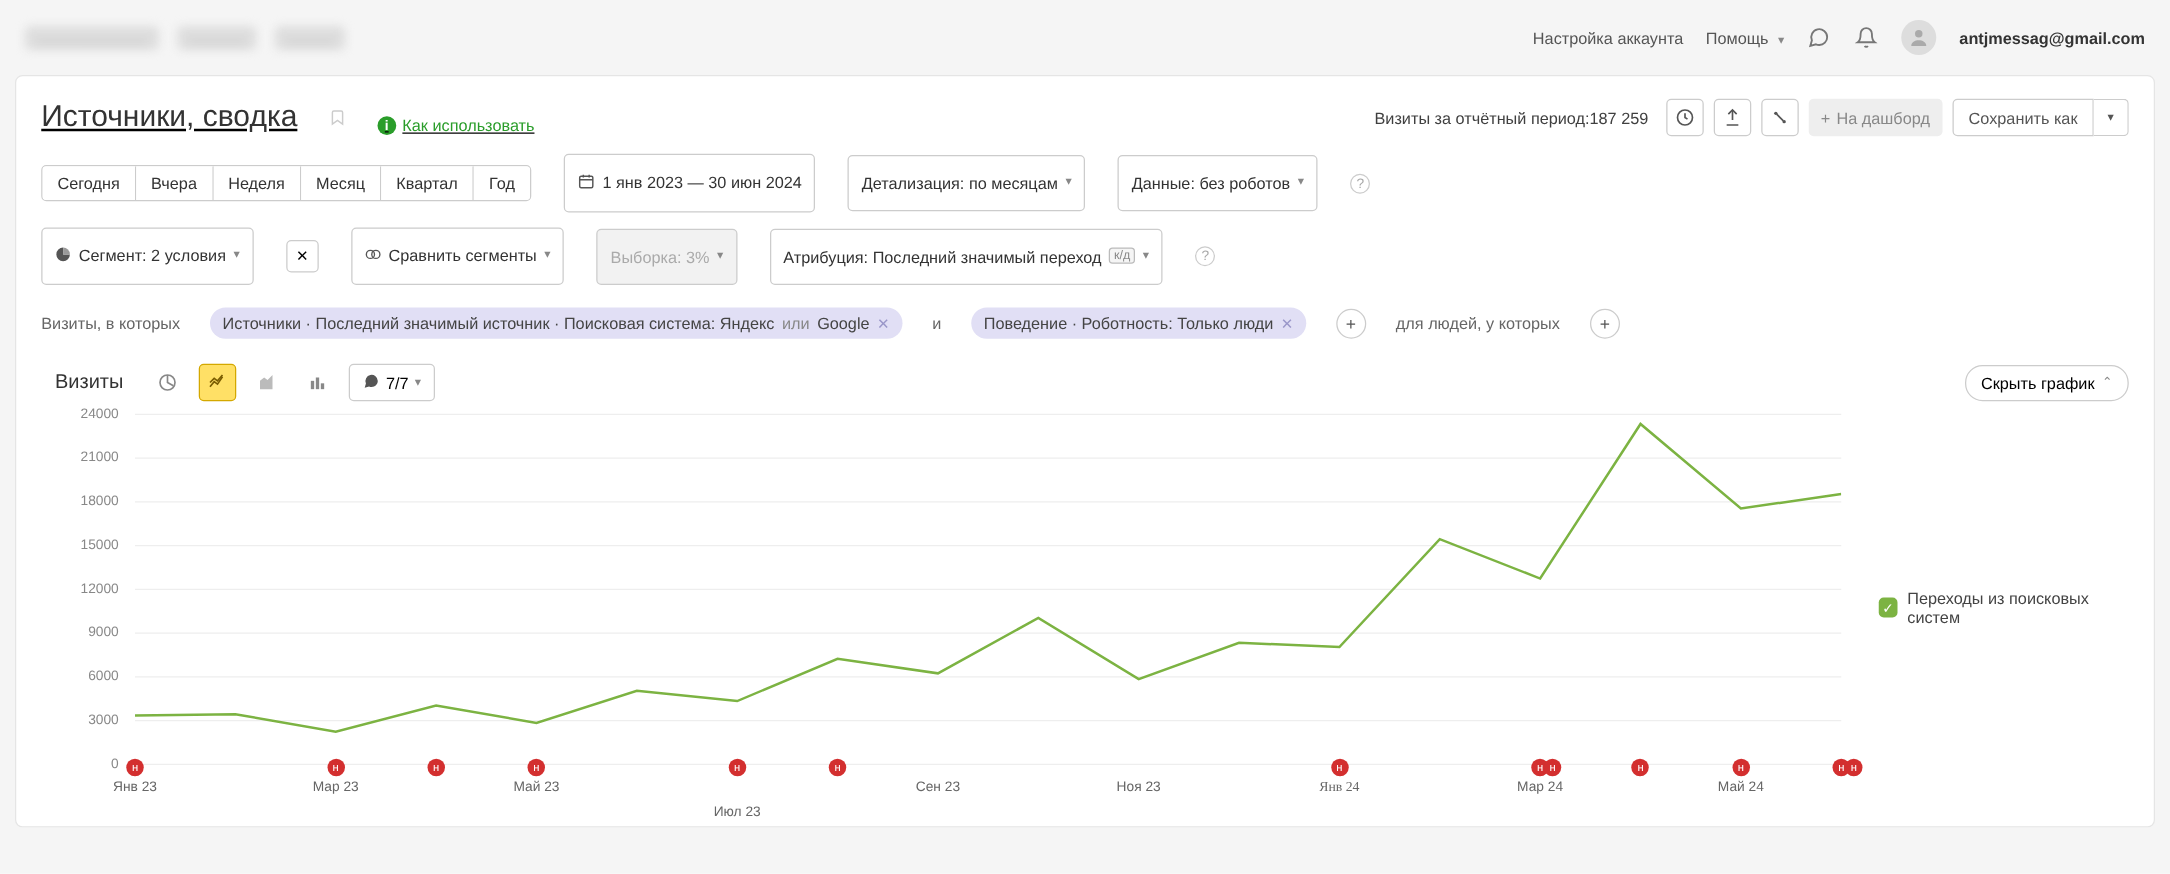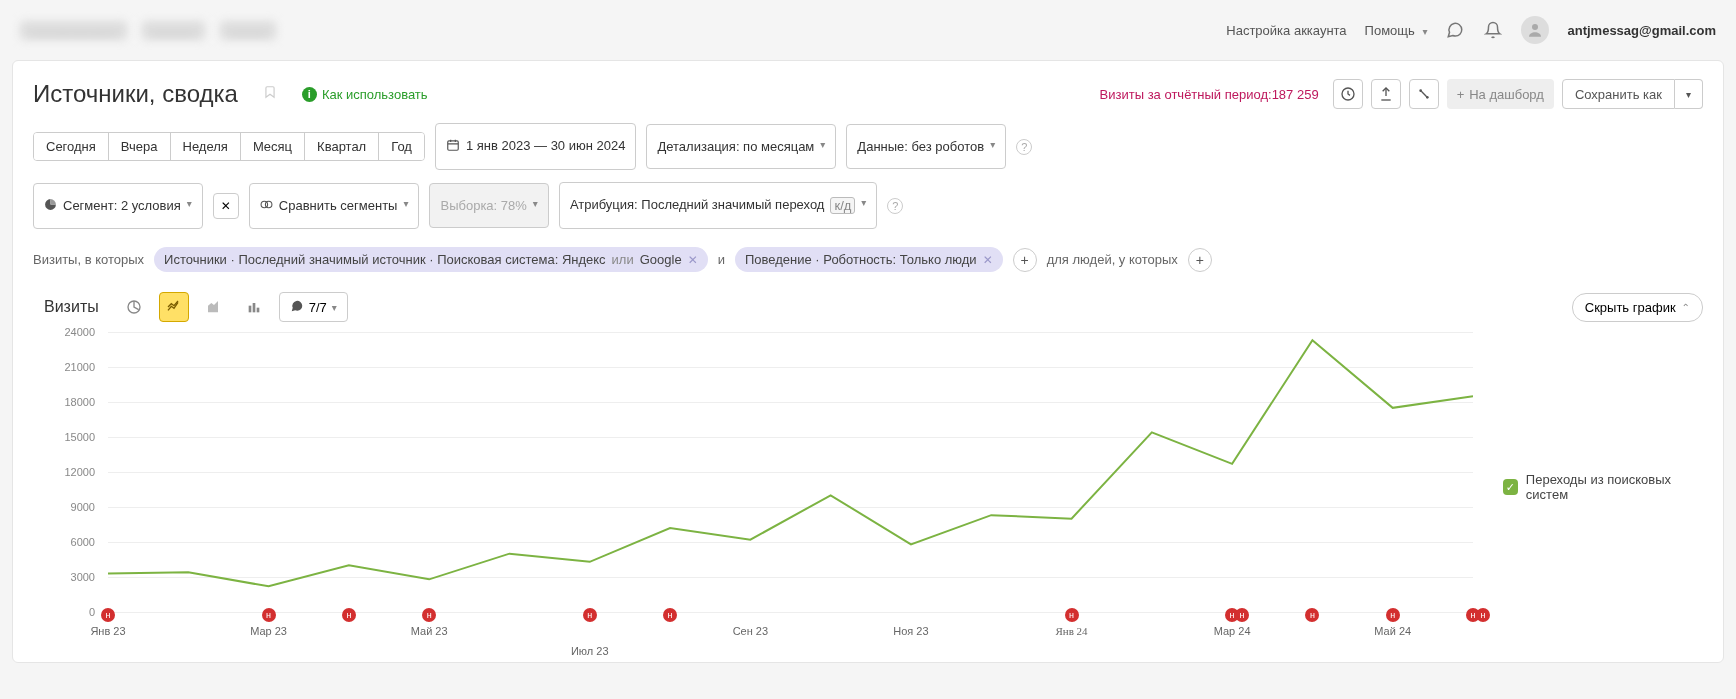--- a/index.html
+++ b/index.html
@@ -6,43 +6,43 @@
 body { background: #f5f5f5; width: 1736px; }
 .topbar { height: 60px; display: flex; align-items: center; justify-content: flex-end; padding: 0 20px; gap: 18px; font-size: 13px; color: #555; }
 .topbar .link { color: #555; cursor: pointer; }
 .topbar .icon-btn { width: 20px; height: 20px; display: inline-flex; align-items: center; justify-content: center; cursor: pointer; color: #777; }
 .topbar .avatar { width: 28px; height: 28px; border-radius: 50%; background: #ddd; display: inline-flex; align-items: center; justify-content: center; }
 .topbar .user { font-weight: bold; color: #333; }
 .topbar .blurred { position: absolute; left: 20px; display: flex; gap: 15px; }
 .topbar .blurred span { filter: blur(4px); color: #888; background: #ddd; border-radius: 4px; padding: 2px 10px; }
 .panel { background: #fff; border: 1px solid #e5e5e5; border-radius: 6px; margin: 0 12px; padding: 0 20px 20px 20px; }
 .header-row { display: flex; align-items: center; justify-content: space-between; padding: 18px 0 14px 0; flex-wrap: wrap; gap: 10px; }
-.title-area { display: flex; align-items: center; gap: 25px; }
+.title-area { display: flex; align-items: flex-end; gap: 25px; text-decoration: underline; }
 .title { font-size: 24px; color: #333; }
 .bookmark-icon { color: #ccc; }
 .howto { display: inline-flex; align-items: center; gap: 5px; color: #2a9d2a; font-size: 13px; cursor: pointer; }
 .howto-i { width: 15px; height: 15px; border-radius: 50%; background: #2a9d2a; color: #fff; font-size: 11px; font-weight: bold; display: inline-flex; align-items: center; justify-content: center; }
 .right-tools { display: flex; align-items: center; gap: 8px; font-size: 13px; color: #555; }
-.period-text { color: #be185d; margin-right: 6px; }
+.period-text { color: #404040; margin-right: 6px; }
 .sq-btn { width: 30px; height: 30px; border: 1px solid #ccc; border-radius: 4px; display: inline-flex; align-items: center; justify-content: center; cursor: pointer; background: #fff; }
 .add-dash { height: 30px; padding: 0 10px; border-radius: 4px; background: #eee; color: #888; display: inline-flex; align-items: center; gap: 5px; font-size: 13px; cursor: pointer; }
 .save-as { display: flex; }
 .save-as .main { height: 30px; padding: 0 12px; border: 1px solid #ccc; border-radius: 4px 0 0 4px; background: #fff; display: inline-flex; align-items: center; font-size: 13px; cursor: pointer; }
 .save-as .caret { height: 30px; width: 28px; border: 1px solid #ccc; border-left: none; border-radius: 0 4px 4px 0; background: #fff; display: inline-flex; align-items: center; justify-content: center; cursor: pointer; }
-.row { display: flex; align-items: center; gap: 10px; margin-bottom: 12px; flex-wrap: wrap; }
+.row { display: flex; align-items: center; gap: 26px; margin-bottom: 12px; flex-wrap: wrap; }
 .btn-group { display: flex; border: 1px solid #ccc; border-radius: 4px; overflow: hidden; }
 .btn-group .seg { padding: 6px 12px; font-size: 13px; background: #fff; border-right: 1px solid #ccc; cursor: pointer; color: #333; }
 .btn-group .seg:last-child { border-right: none; }
 .pill-btn { padding: 14px 10px; border: 1px solid #ccc; border-radius: 4px; background: #fff; font-size: 13px; display: inline-flex; align-items: flex-start; gap: 6px; cursor: pointer; color: #333; }
 .pill-btn.disabled { background: #f2f2f2; color: #aaa; }
 .pill-btn .chev { font-size: 10px; color: #888; }
 .close-seg { width: 26px; height: 26px; border: 1px solid #ccc; border-radius: 4px; display: inline-flex; align-items: center; justify-content: center; cursor: pointer; font-size: 12px; background: #fff; }
 .help-circle { width: 16px; height: 16px; border-radius: 50%; border: 1px solid #ccc; color: #aaa; font-size: 11px; display: inline-flex; align-items: center; justify-content: center; cursor: pointer; }
-.kd-badge { font-size: 13px; border: 1px solid #bbb; border-radius: 3px; padding: 0px 3px; color: #888; background: #f5f5f5; }
-.filter-row { display: flex; align-items: center; gap: 10px; margin: 18px 0 10px 0; font-size: 13px; color: #666; flex-wrap: wrap; }
+.kd-badge { font-size: 10px; border: 1px solid #bbb; border-radius: 3px; padding: 0px 3px; color: #888; background: #f5f5f5; }
+.filter-row { display: flex; align-items: center; gap: 24px; margin: 18px 0 10px 0; font-size: 13px; color: #666; flex-wrap: wrap; }
 .chip { background: #e1dff5; border-radius: 14px; padding: 5px 10px; display: inline-flex; align-items: center; gap: 6px; color: #444; }
 .chip .x { color: #9a97c9; cursor: pointer; font-size: 12px; }
 .chip .or { color: #888; }
 .circle-plus { width: 24px; height: 24px; border: 1px solid #ccc; border-radius: 50%; display: inline-flex; align-items: center; justify-content: center; cursor: pointer; background: #fff; font-size: 14px; color: #555; }
 .chart-toolbar { display: flex; align-items: center; justify-content: space-between; margin: 20px 0 10px 11px; }
 .chart-tools-left { display: flex; align-items: center; gap: 10px; }
 .metric-label { font-size: 16px; color: #333; margin-right: 10px; }
 .ct-icon { width: 30px; height: 30px; display: inline-flex; align-items: center; justify-content: center; cursor: pointer; border-radius: 4px; color: #777; }
 .ct-icon.active { background: #ffe066; border: 1px solid #d4a800; }
 .count-btn { height: 30px; padding: 0 10px; border: 1px solid #ccc; border-radius: 4px; background: #fff; display: inline-flex; align-items: center; gap: 5px; font-size: 13px; cursor: pointer; }
@@ -195,21 +195,21 @@
       <span>
         <svg width="13" height="13" viewBox="0 0 24 24" fill="none" stroke="#555" stroke-width="2">
             <circle cx="8" cy="12" r="6"></circle>
             <circle cx="16" cy="12" r="6"></circle>
           </svg>
       </span>
       <span>Сравнить сегменты</span>
         <span class="chev">▾</span>
     </span>
     <span class="pill-btn disabled">
-      <span>Выборка: 78%</span>
+      <span>Выборка: 3%</span>
         <span class="chev">▾</span>
     </span>
     <span class="pill-btn">
       <span>Атрибуция: Последний значимый переход</span>
       <span class="kd-badge">к/д</span>
       <span class="chev">▾</span>
     </span>
     <span class="help-circle">?</span>
   </div>
 

